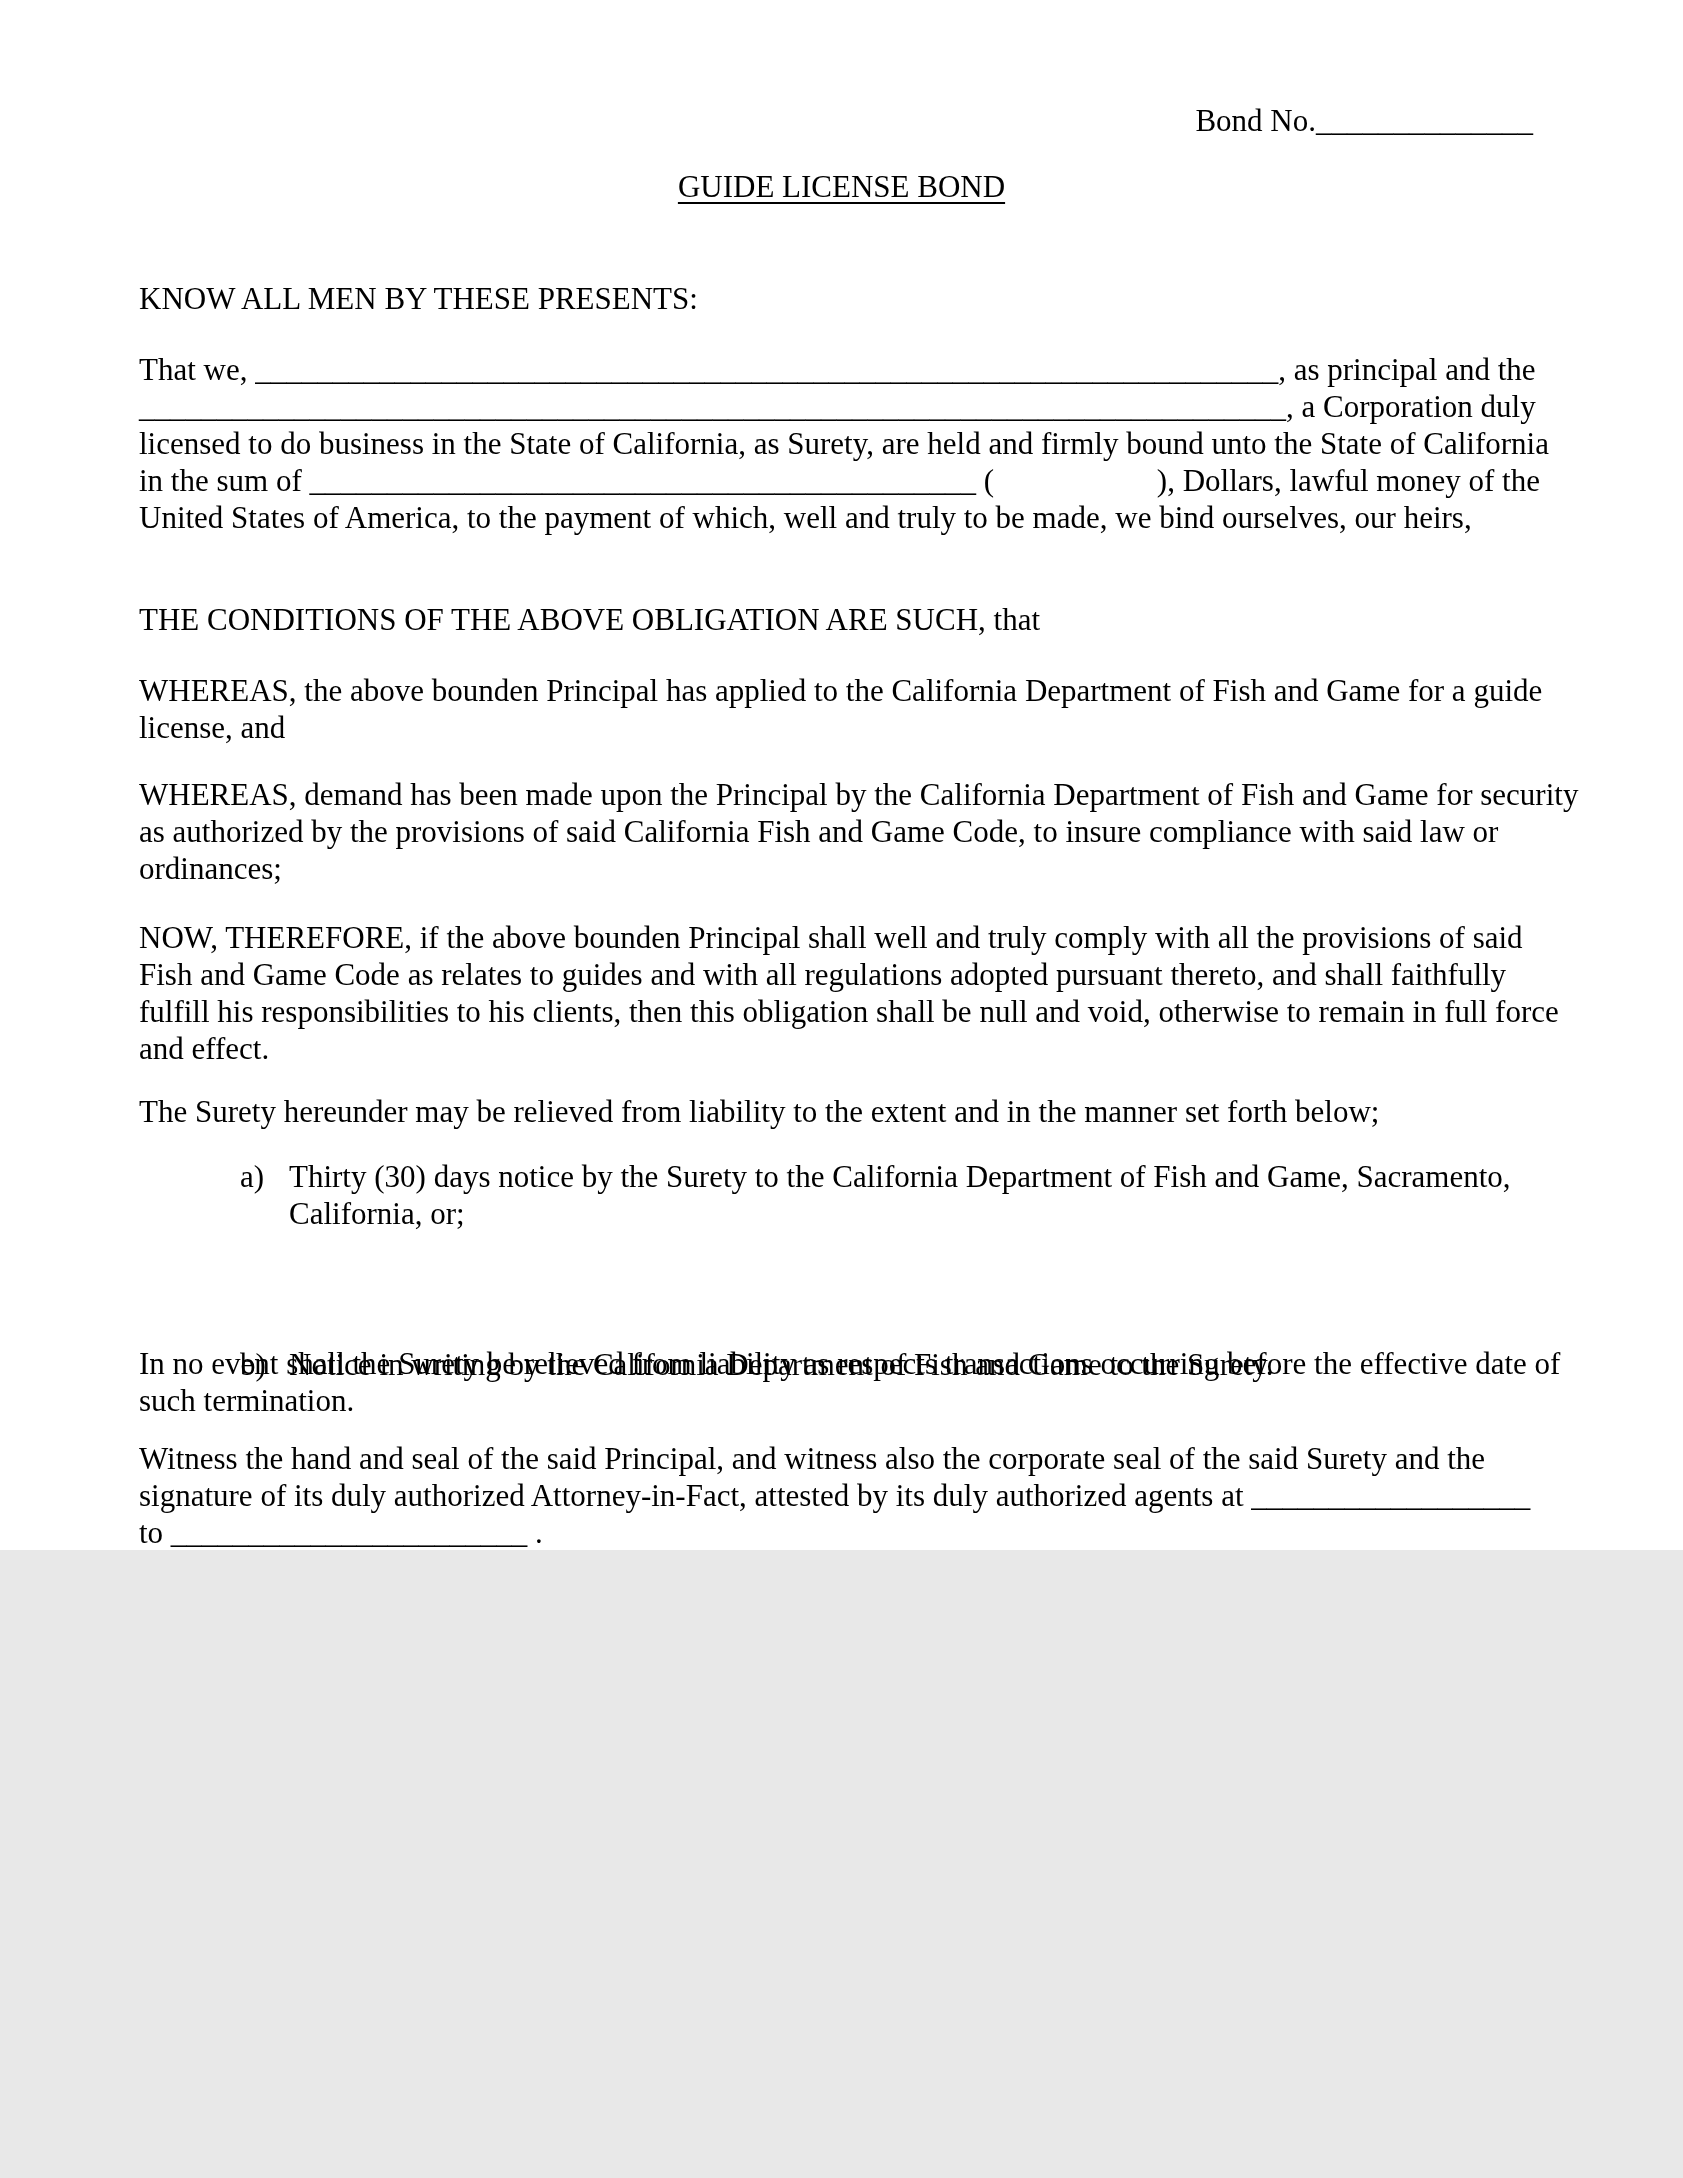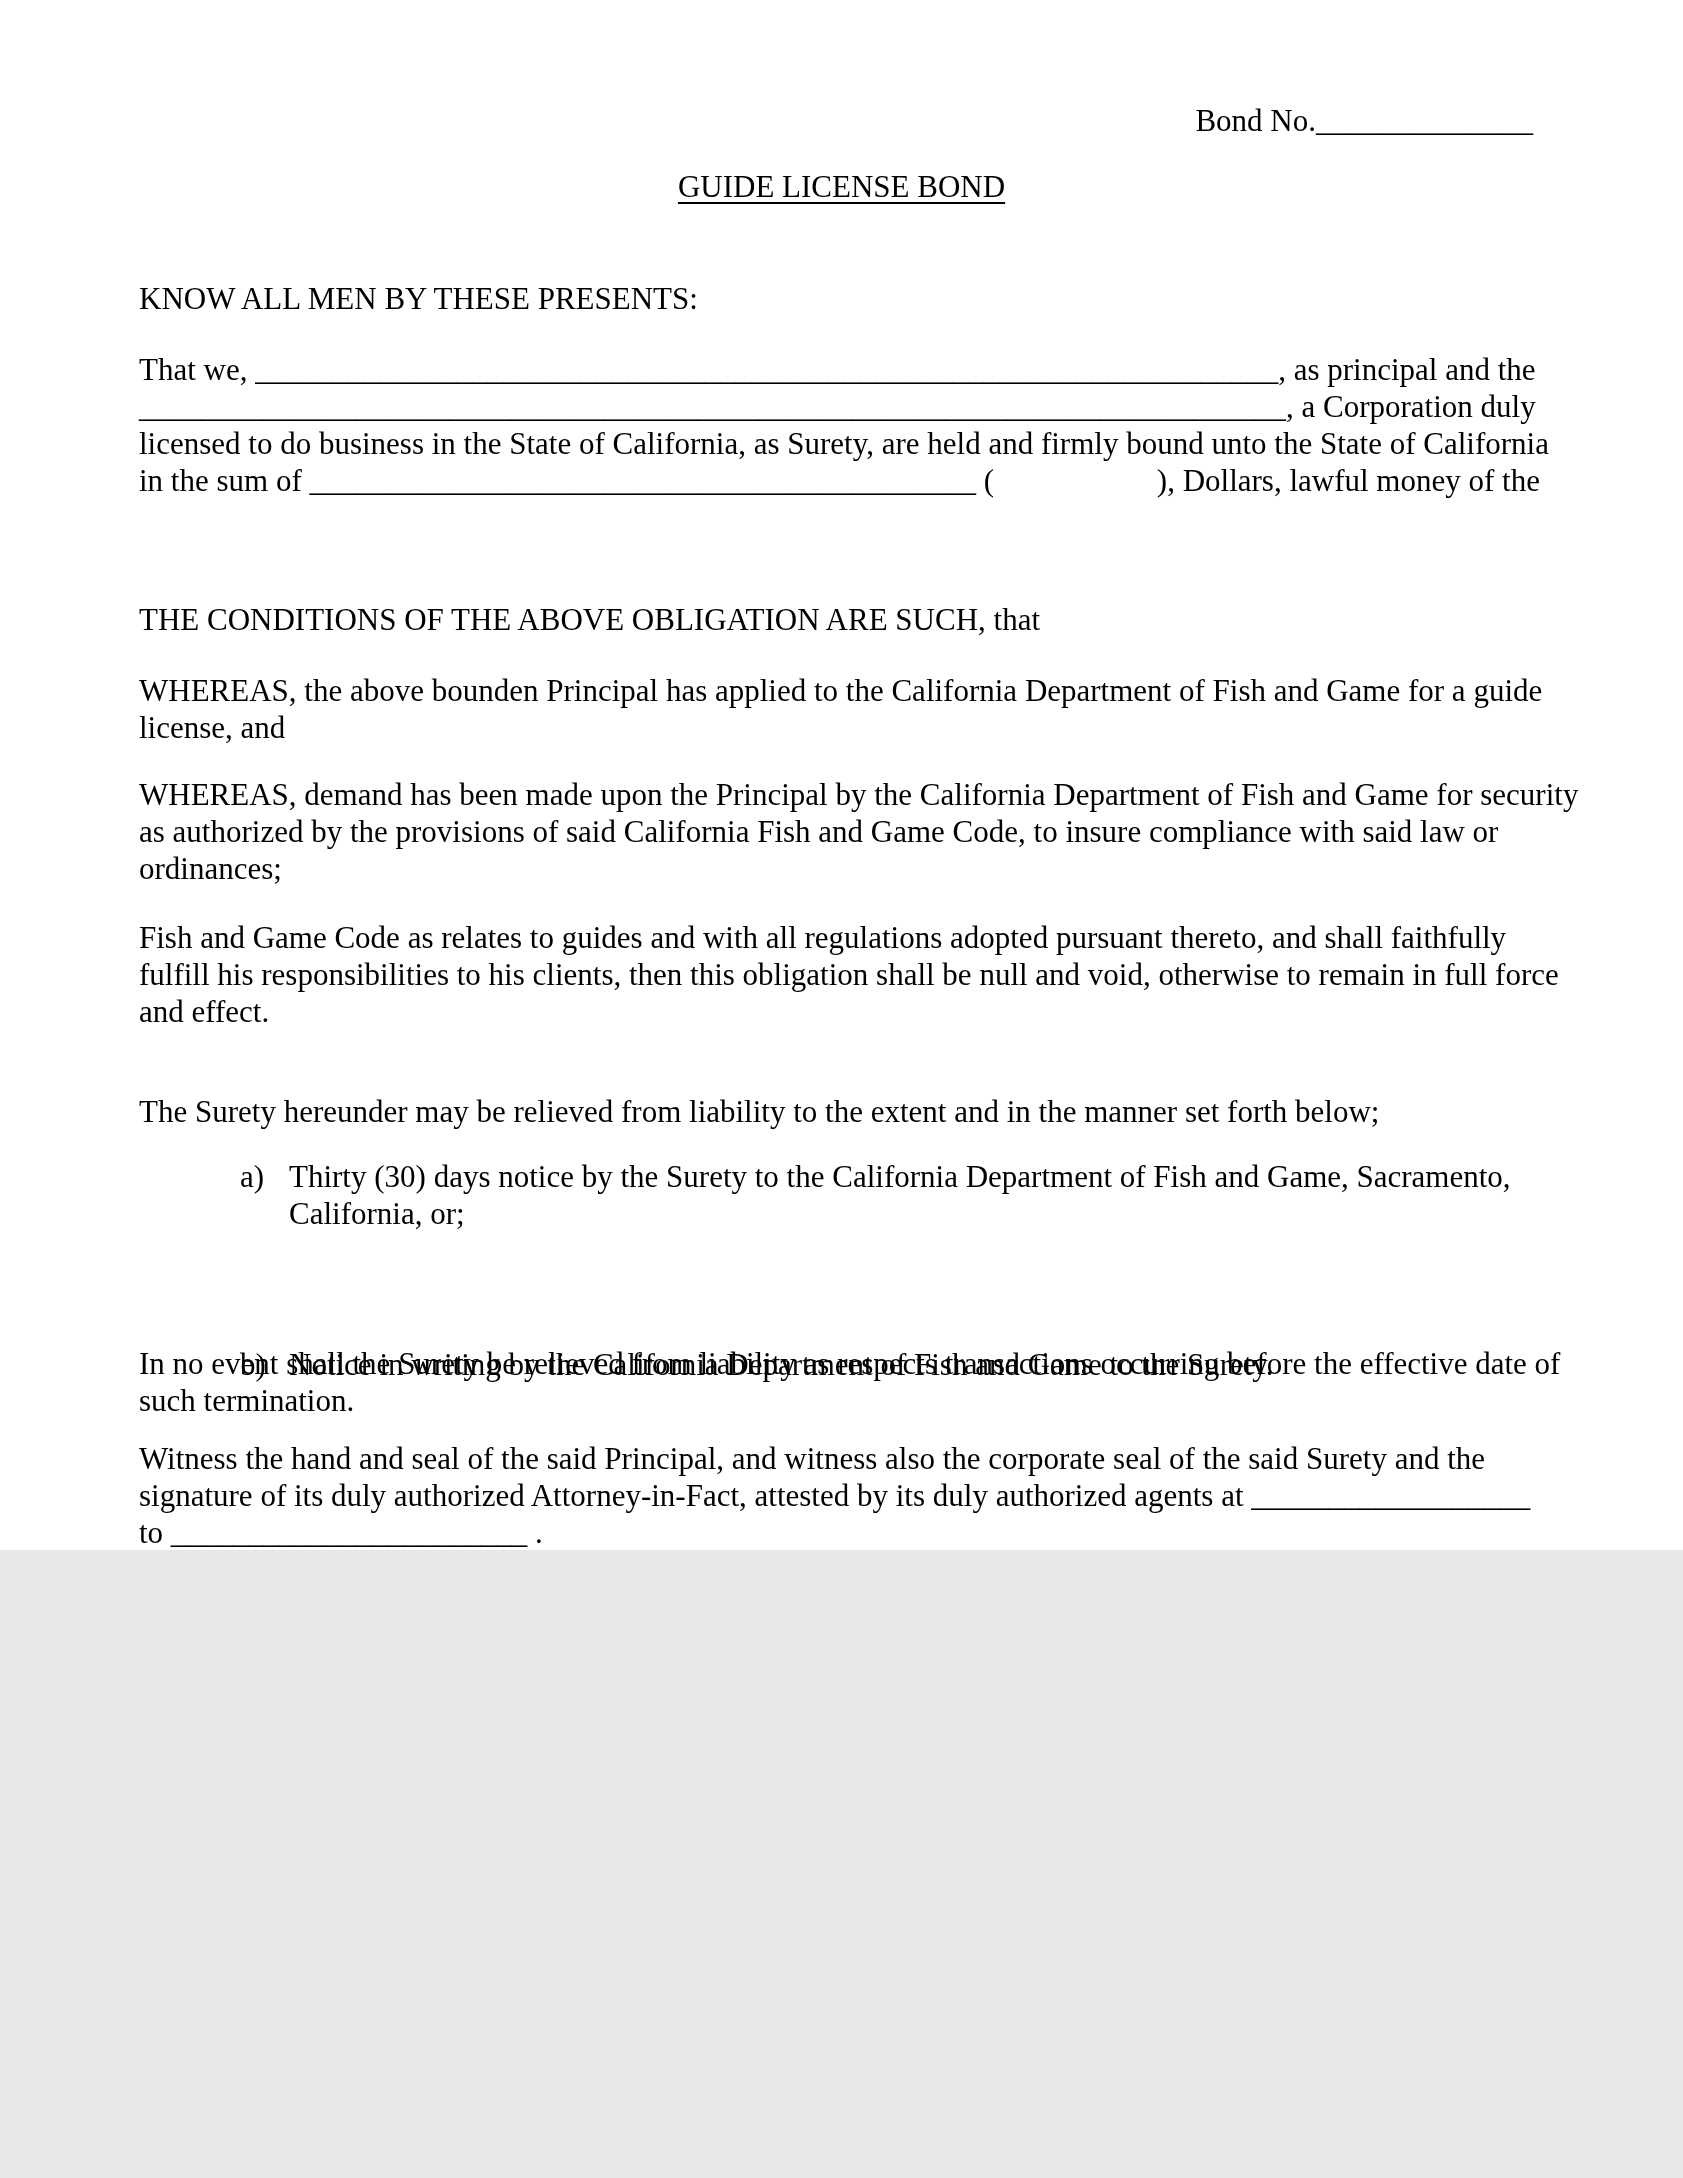--- a/index.html
+++ b/index.html
@@ -86,38 +86,40 @@
 
   <div class="block" style="top:280px">
     <div class="line">KNOW ALL MEN BY THESE PRESENTS:</div>
   </div>
 
   <div class="block" style="top:351px">
     <div class="line">That we, __________________________________________________________________, as principal and the</div>
     <div class="line">__________________________________________________________________________, a Corporation duly</div>
     <div class="line">licensed to do business in the State of California, as Surety, are held and firmly bound unto the State of California</div>
     <div class="line">in the sum of ___________________________________________ (                     ), Dollars, lawful money of the</div>
+    <div class="line">United States of America, to the payment of which, well and truly to be made, we bind ourselves, our heirs,</div>
   </div>
 
   <div class="block" style="top:601px">
     <div class="line">THE CONDITIONS OF THE ABOVE OBLIGATION ARE SUCH, that</div>
   </div>
 
   <div class="block" style="top:672px">
     <div class="line">WHEREAS, the above bounden Principal has applied to the California Department of Fish and Game for a guide</div>
     <div class="line">license, and</div>
   </div>
 
   <div class="block" style="top:776px">
     <div class="line">WHEREAS, demand has been made upon the Principal by the California Department of Fish and Game for security</div>
     <div class="line">as authorized by the provisions of said California Fish and Game Code, to insure compliance with said law or</div>
     <div class="line">ordinances;</div>
   </div>
 
   <div class="block" style="top:919px">
+    <div class="line">NOW, THEREFORE, if the above bounden Principal shall well and truly comply with all the provisions of said</div>
     <div class="line">Fish and Game Code as relates to guides and with all regulations adopted pursuant thereto, and shall faithfully</div>
     <div class="line">fulfill his responsibilities to his clients, then this obligation shall be null and void, otherwise to remain in full force</div>
     <div class="line">and effect.</div>
   </div>
 
   <div class="block" style="top:1093px">
     <div class="line">The Surety hereunder may be relieved from liability to the extent and in the manner set forth below;</div>
   </div>
 
   <div class="block list-row" style="top:1158px">

